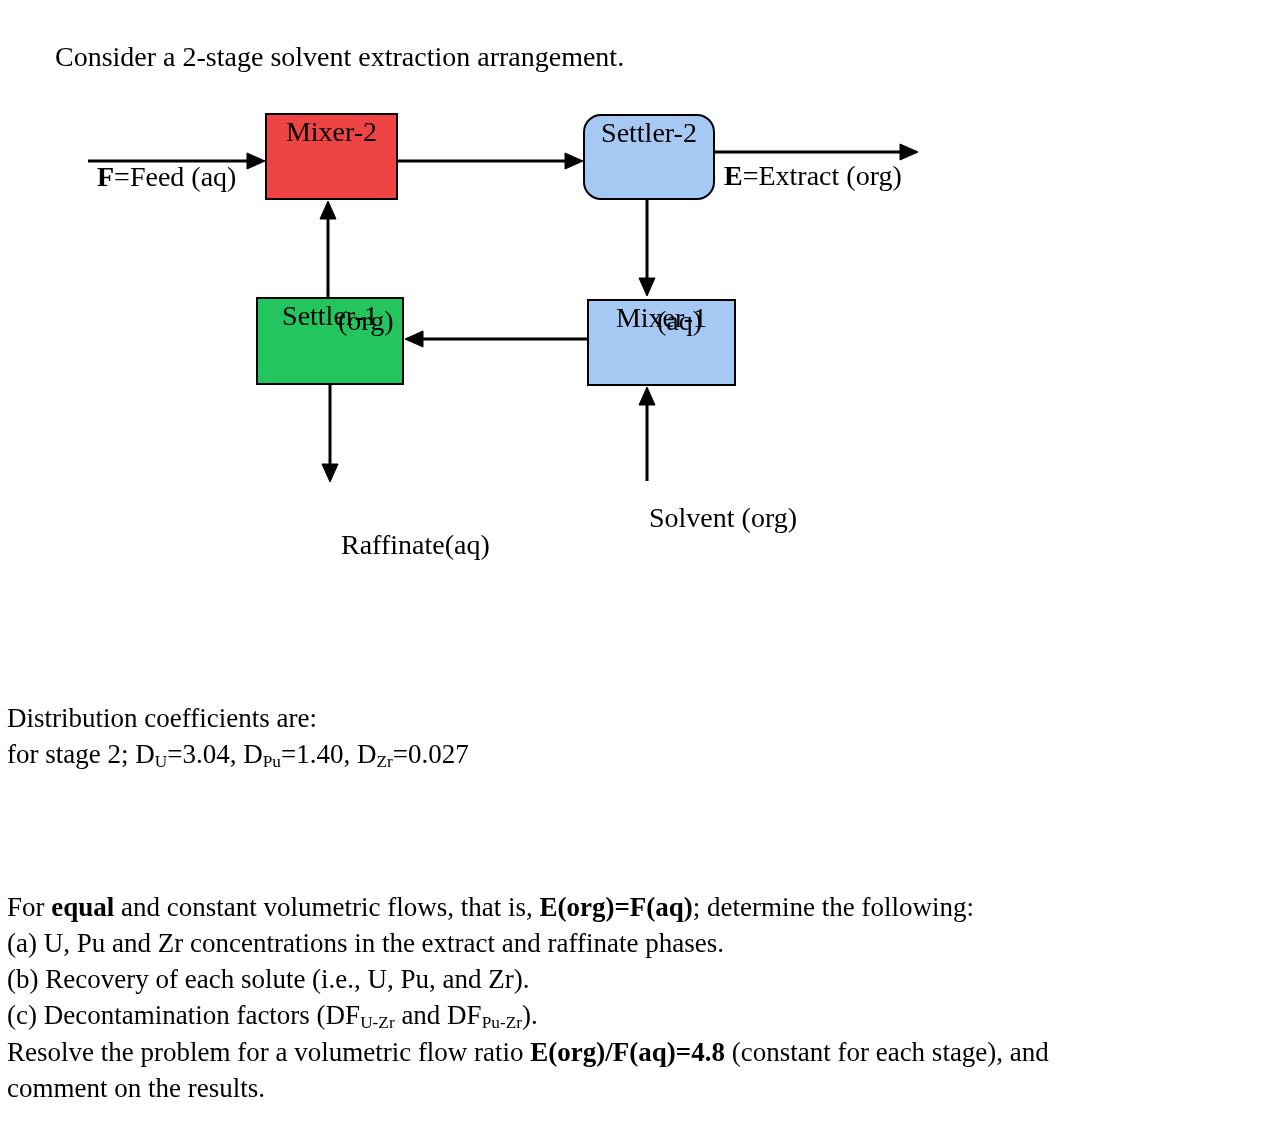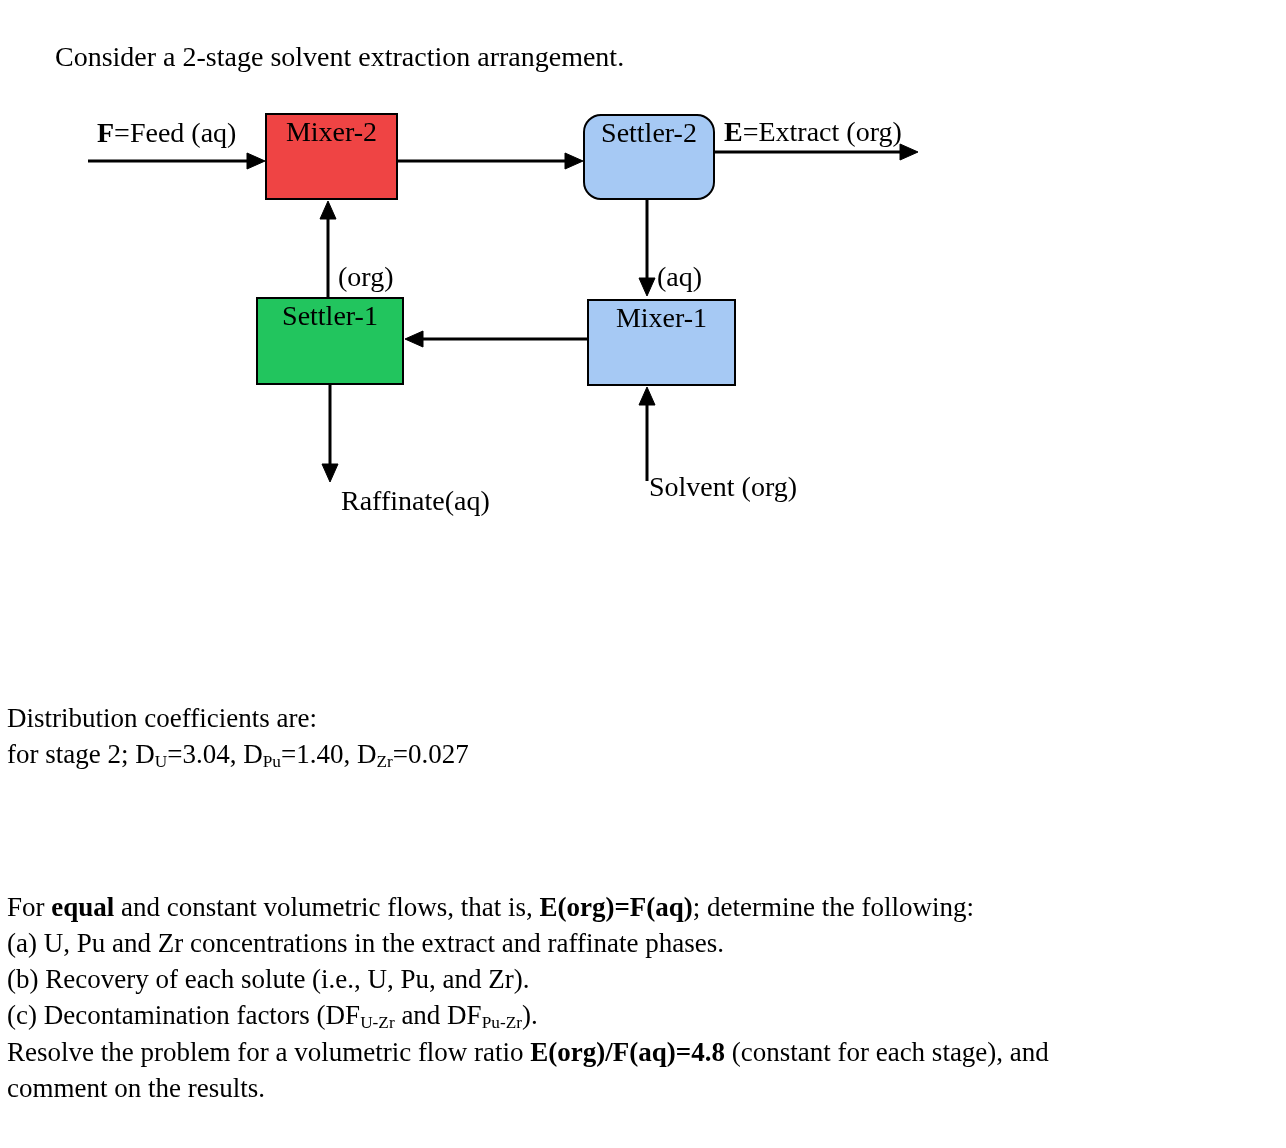--- a/index.html
+++ b/index.html
@@ -22,28 +22,28 @@
     display:flex;justify-content:center;align-items:flex-start;
     font-size:28px;line-height:34px;
     background:#a6c9f4;
   }
   #box-mixer2  {left:265px;top:113px;width:129px;height:83px;}
   #box-settler2{left:583px;top:114px;width:128px;height:82px;border-radius:18px;}
   #box-settler1{left:256px;top:297px;width:144px;height:84px;}
   #box-mixer1  {left:587px;top:299px;width:145px;height:83px;}
   .dlabel{
     position:absolute;
-    font-size:28px;line-height:32px;white-space:nowrap;
+    font-size:28px;line-height:32px;white-space:nowrap;margin-top:44px;
   }
   #lbl-feed     {left:97px; top:117px;}
   #lbl-extract  {left:724px;top:116px;}
   #lbl-org      {left:338px;top:261px;}
   #lbl-aq       {left:657px;top:261px;}
   #lbl-raffinate{left:341px;top:485px;}
-  #lbl-solvent  {left:649px;top:471px;}
+  #lbl-solvent  {left:649px;top:458px;}
   .section{position:absolute;left:7px;}
   #sec-feed   {top:592px;}
   #sec-dist   {top:700px;}
   #sec-q      {top:889px;}
   #sec-resolve{top:1034px;}
   .line{
     font-size:27px;line-height:36px;white-space:nowrap;
   }
   .b{font-weight:bold;}
   .sub{font-size:0.64em;vertical-align:-0.22em;}

